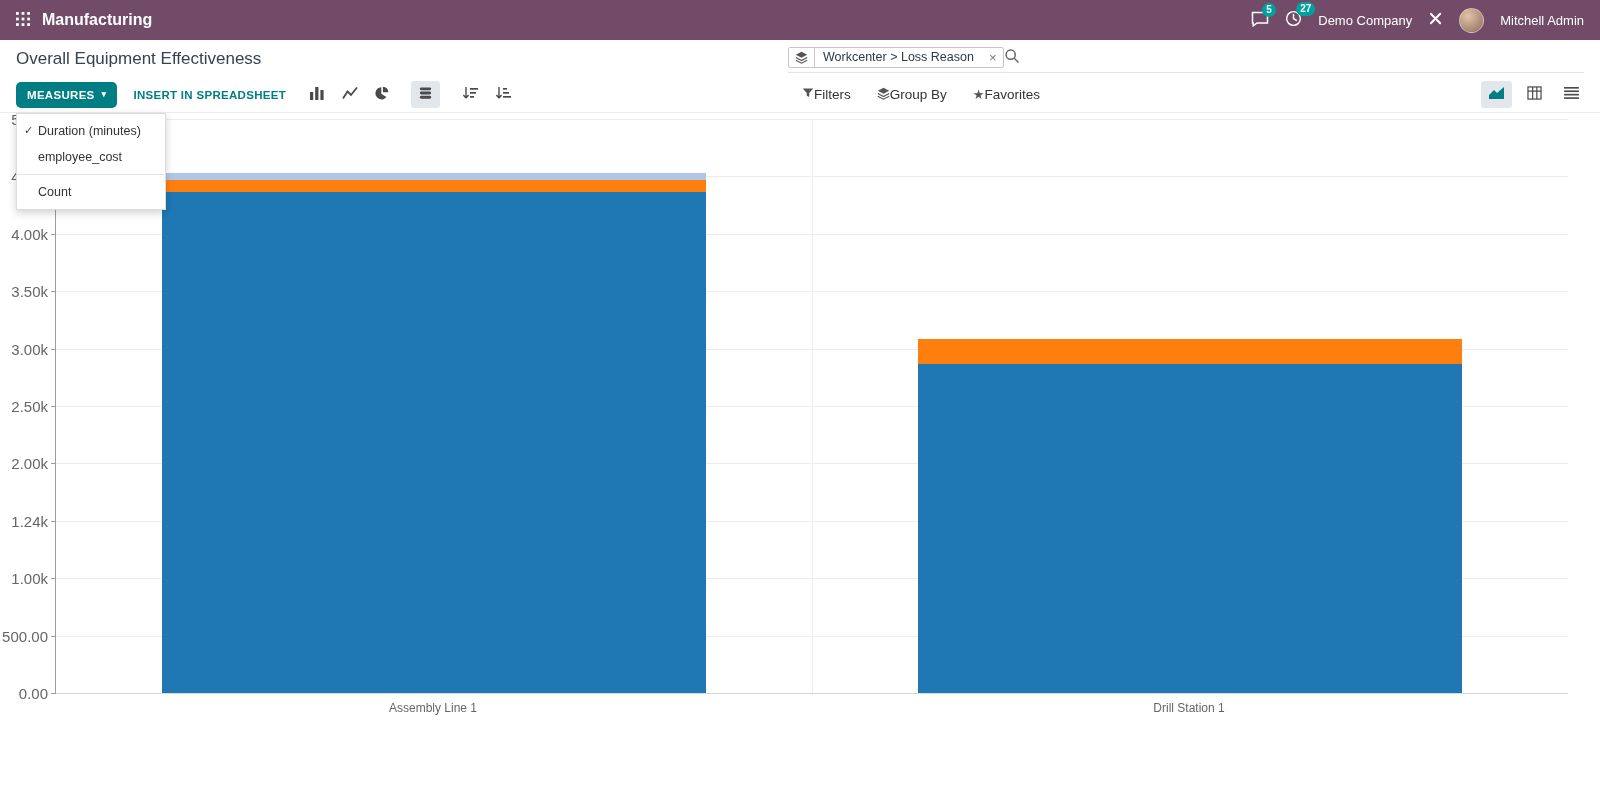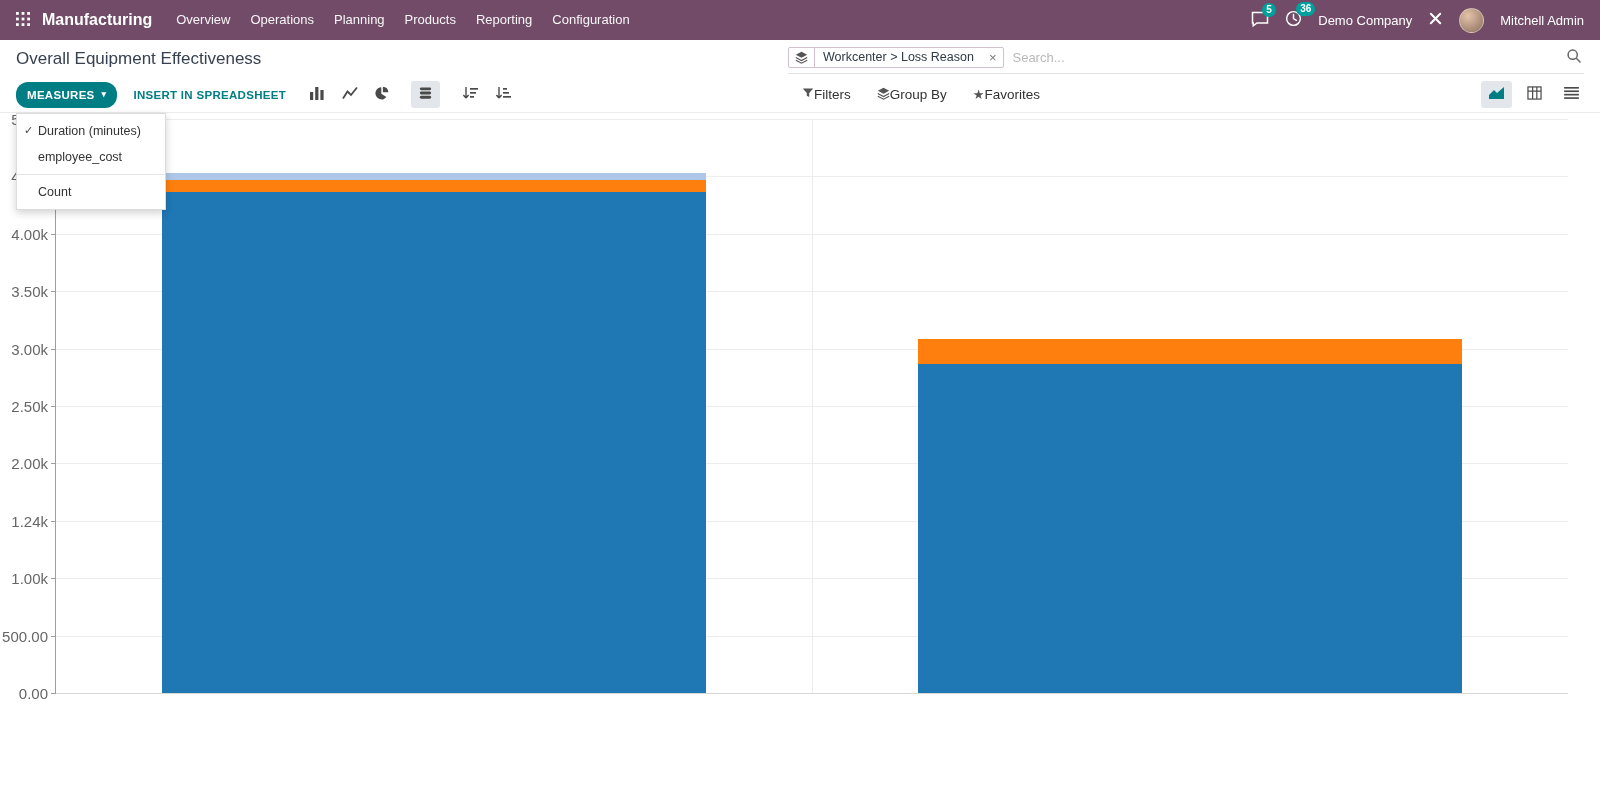--- a/index.html
+++ b/index.html
@@ -25,21 +25,21 @@
   .facet{display:flex;align-items:stretch;border:1px solid #d3c0cd;border-radius:2px;overflow:hidden;font-size:12.5px;background:#fff}
   .facet-icon{display:flex;align-items:center;padding:2px 6px;border-right:1px solid #d3c0cd}
   .facet-label{display:flex;align-items:center;padding:2px 8px;color:#2f3a45;white-space:nowrap}
   .facet-close{display:flex;align-items:center;padding:2px 7px;color:#777;cursor:pointer;font-size:13px}
   .search-input{flex:1;border:0;outline:0;padding:4px 8px;font-size:13px;color:#333;background:transparent}
   .search-input::placeholder{color:#b9b9b9}
   .search-btn{background:none;border:0;cursor:pointer;display:flex;align-items:center;margin-right:2px}
 
   
   .toolbar{position:relative;height:36px;display:flex;align-items:center;padding:0 16px;border-bottom:1px solid #ececec;background:#fff}
-  .measures-btn{background:#017e84;color:#fff;border:0;border-radius:12px;font-size:11.5px;font-weight:bold;letter-spacing:.3px;padding:7px 11px;cursor:pointer;display:flex;align-items:center;gap:7px}
+  .measures-btn{background:#017e84;color:#fff;border:0;border-radius:5px;font-size:11.5px;font-weight:bold;letter-spacing:.3px;padding:7px 11px;cursor:pointer;display:flex;align-items:center;gap:7px}
   .caret{font-size:9px;line-height:1}
   .insert-btn{background:none;border:0;color:#017e84;font-size:11.5px;font-weight:bold;letter-spacing:.3px;margin-left:16px;cursor:pointer;white-space:nowrap}
   .charttype-group{display:flex;align-items:center;margin-left:16px;gap:3px}
   .icon-btn{background:none;border:0;padding:5px 7px;cursor:pointer;display:flex;align-items:center;border-radius:3px}
   .icon-btn.active{background:#e3e6ea}
   .gap-left{margin-left:12px}
   .filter-group{position:absolute;left:50%;margin-left:2px;top:0;height:100%;display:flex;align-items:center;gap:26px}
   .fg-item{display:flex;align-items:center;font-size:13.5px;color:#333;cursor:pointer;white-space:nowrap}
   .star{font-size:13px;color:#555;line-height:1}
   .view-switcher{position:absolute;right:14px;top:0;height:100%;display:flex;align-items:center;gap:8px}
@@ -85,45 +85,37 @@
               <rect x="6" y="6" width="3" height="3"></rect>
               <rect x="12" y="6" width="3" height="3"></rect>
               <rect x="0" y="12" width="3" height="3"></rect>
               <rect x="6" y="12" width="3" height="3"></rect>
               <rect x="12" y="12" width="3" height="3"></rect>
             </g>
           </svg>
       </span>
     </button>
     <span class="app-name">Manufacturing</span>
-    <nav class="menu">
-      <span class="menu-item">Overview</span>
-      <span class="menu-item">Operations</span>
-      <span class="menu-item">Planning</span>
-      <span class="menu-item">Products</span>
-      <span class="menu-item">Reporting</span>
-      <span class="menu-item">Configuration</span>
-    </nav>
     <div class="nav-right">
       <span class="icon-wrap">
         <span>
           <svg width="18" height="16" viewBox="0 0 18 16">
               <path d="M1.5 1.5h15v10.5H6l-3.8 2.8v-2.8H1.5z" fill="none" stroke="#fff" stroke-width="1.5"></path>
             </svg>
         </span>
         <span class="badge">5</span>
       </span>
       <span class="icon-wrap">
         <span>
           <svg width="17" height="17" viewBox="0 0 18 18">
               <circle cx="9" cy="9" r="7.3" fill="none" stroke="#fff" stroke-width="1.5"></circle>
               <path d="M9 4.6V9l3.1 2" stroke="#fff" stroke-width="1.5" fill="none" stroke-linecap="round"></path>
             </svg>
         </span>
-        <span class="badge">36</span>
+        <span class="badge">27</span>
       </span>
       <span class="company">Demo Company</span>
       <span class="icon-wrap">
         <span>
           <svg width="15" height="15" viewBox="0 0 16 16">
               <g stroke="#fff" stroke-width="2.2" stroke-linecap="round">
                 <line x1="3" y1="3" x2="13" y2="13"></line>
                 <line x1="13" y1="3" x2="3" y2="13"></line>
               </g>
             </svg>
@@ -141,21 +133,20 @@
         <span class="facet-icon">
           <svg width="13" height="13" viewBox="0 0 16 16">
               <path d="M8 1l7 3.7L8 8.4 1 4.7z" fill="#555"></path>
               <path d="M1 8l7 3.7L15 8" stroke="#555" fill="none" stroke-width="1.4"></path>
               <path d="M1 11.3L8 15l7-3.7" stroke="#555" fill="none" stroke-width="1.4"></path>
             </svg>
         </span>
         <span class="facet-label">Workcenter &gt; Loss Reason</span>
         <span class="facet-close">×</span>
       </div>
-      <input class="search-input" placeholder="Search..." style="">
       <button class="search-btn">
         <span>
           <svg width="16" height="16" viewBox="0 0 16 16">
               <circle cx="6.7" cy="6.7" r="4.6" fill="none" stroke="#666" stroke-width="1.5"></circle>
               <line x1="10.3" y1="10.3" x2="14.5" y2="14.5" stroke="#666" stroke-width="1.5"></line>
             </svg>
         </span>
       </button>
     </div>
   </div>
@@ -343,15 +334,19 @@
           <div class="gridline" style="top: 0px;"></div>
           <div class="tickmark" style="top: 0px;"></div>
           <div class="vline" style="left: 756px;"></div>
           <div class="bar-seg" style="left: 105.84px; width: 544.32px; bottom: 0px; height: 500.528px; background: rgb(31, 119, 180);"></div>
           <div class="bar-seg" style="left: 105.84px; width: 544.32px; bottom: 500.528px; height: 12.628px; background: rgb(255, 127, 14);"></div>
           <div class="bar-seg" style="left: 105.84px; width: 544.32px; bottom: 513.156px; height: 6.888px; background: rgb(174, 199, 232);"></div>
           <div class="bar-seg" style="left: 861.84px; width: 544.32px; bottom: 0px; height: 329.476px; background: rgb(31, 119, 180);"></div>
           <div class="bar-seg" style="left: 861.84px; width: 544.32px; bottom: 329.476px; height: 24.682px; background: rgb(255, 127, 14);"></div>
         </div>
     </div>
+    <div class="xlabels" id="xlabels">
+        <div class="xlabel" style="left: 0px; width: 756px;">Assembly Line 1</div>
+        <div class="xlabel" style="left: 756px; width: 756px;">Drill Station 1</div>
+      </div>
   </div>
 
 </div>
 
 </body></html>

